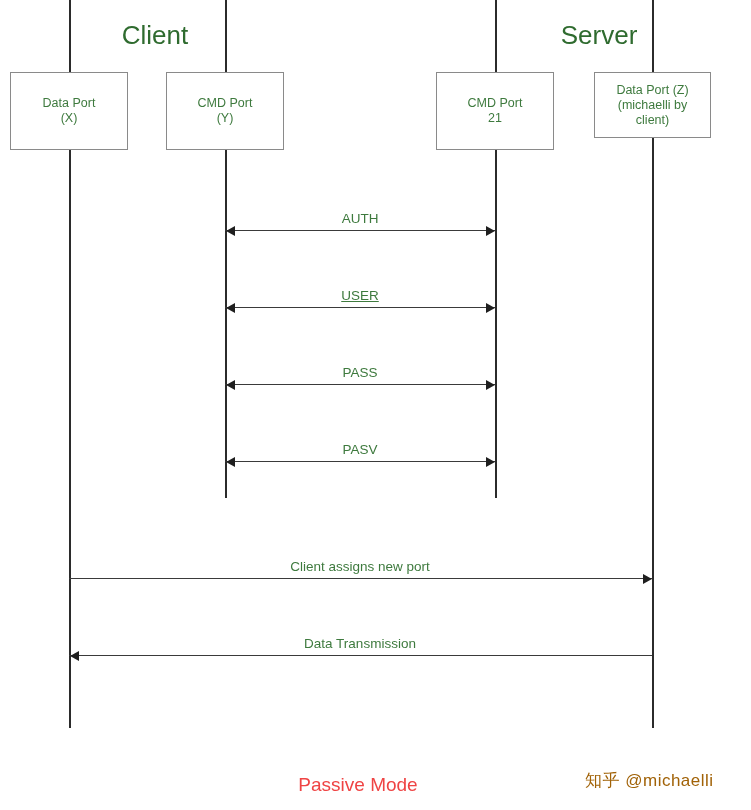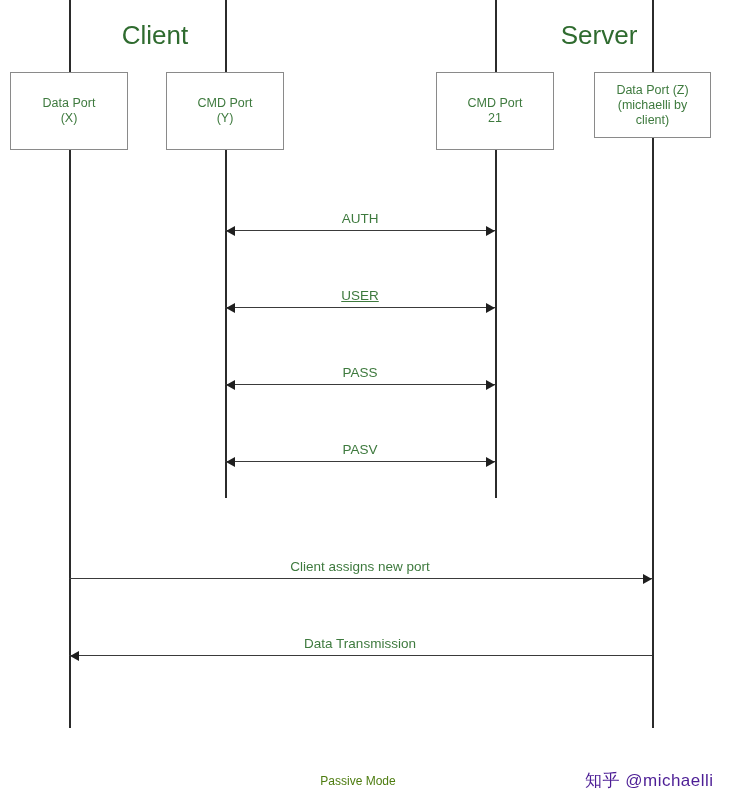--- a/index.html
+++ b/index.html
@@ -80,28 +80,28 @@
   }
   .arrowhead.right {
     border-top: 5px solid transparent;
     border-bottom: 5px solid transparent;
     border-left: 9px solid #1f1f1f;
   }
 
   
   .caption {
     position: absolute;
-    color: #4d7c0f;
-    font-size: 12px;
+    color: #ef4444;
+    font-size: 19px;
     white-space: nowrap;
     transform: translateX(-50%);
   }
   .watermark {
     position: absolute;
-    color: #4c1d95;
+    color: #a16207;
     font-size: 17px;
     white-space: nowrap;
     letter-spacing: 0.5px;
   }
 </style>
 </head>
 <body>
 
 <div id="canvas">
 

